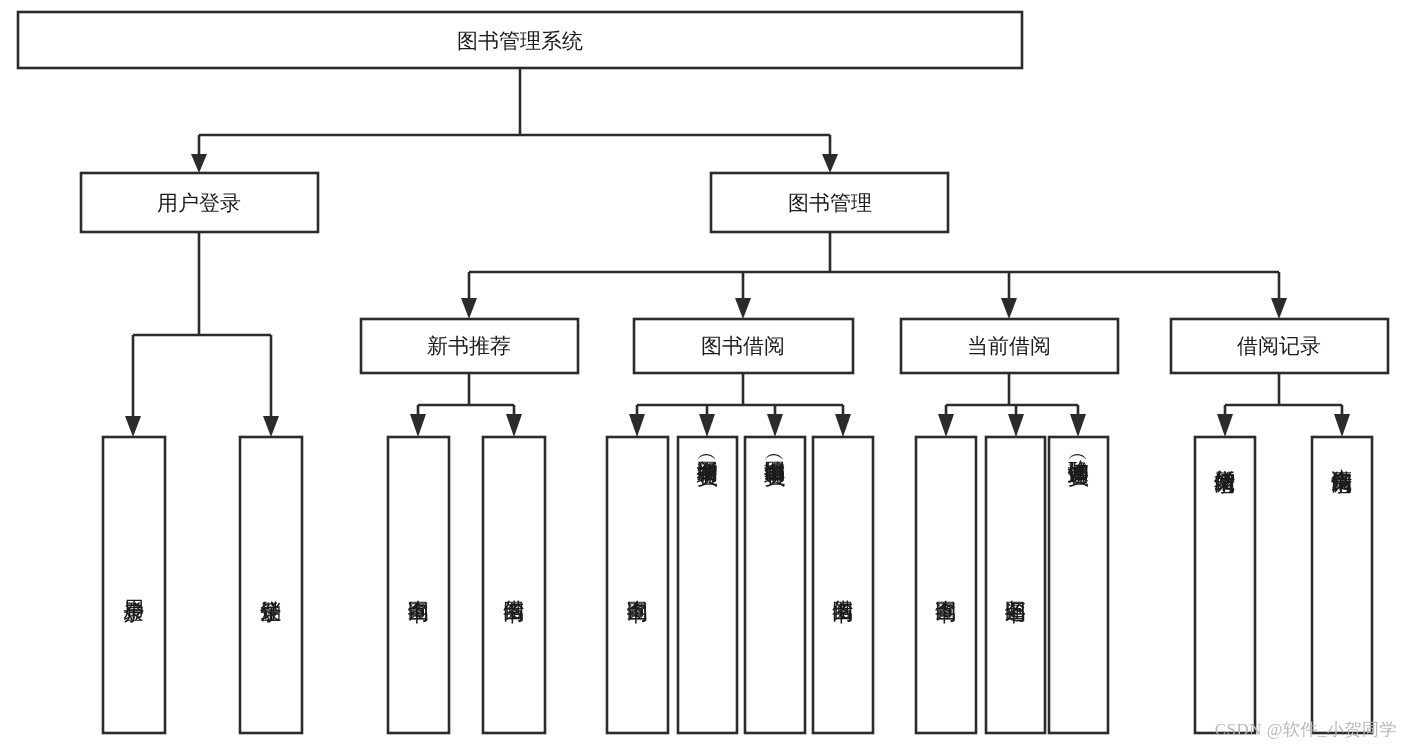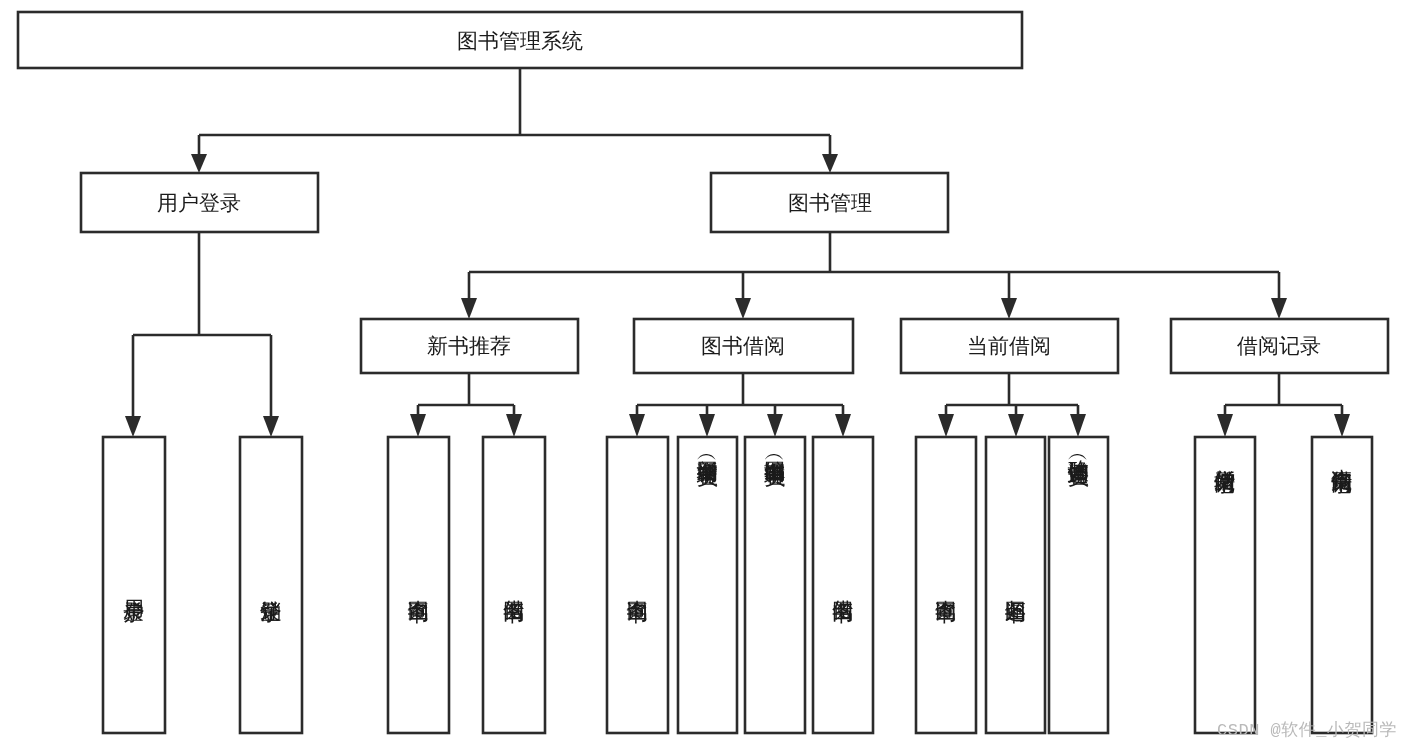--- a/index.html
+++ b/index.html
@@ -65,21 +65,21 @@
     letter-spacing: 1px;
     white-space: nowrap;
   }
   .leaf-label.centered {
     align-self: center;
   }
   #watermark {
     position: absolute;
     right: 8px;
     bottom: 6px;
-    font-family: Liberation Mono, monospace;
+    font-family: Liberation Serif, serif;
     font-size: 17px;
     color: #b9b9b9;
     letter-spacing: 0.5px;
     white-space: nowrap;
   }
 </style>
 </head>
 <body>
 
 <div id="diagram-root">

